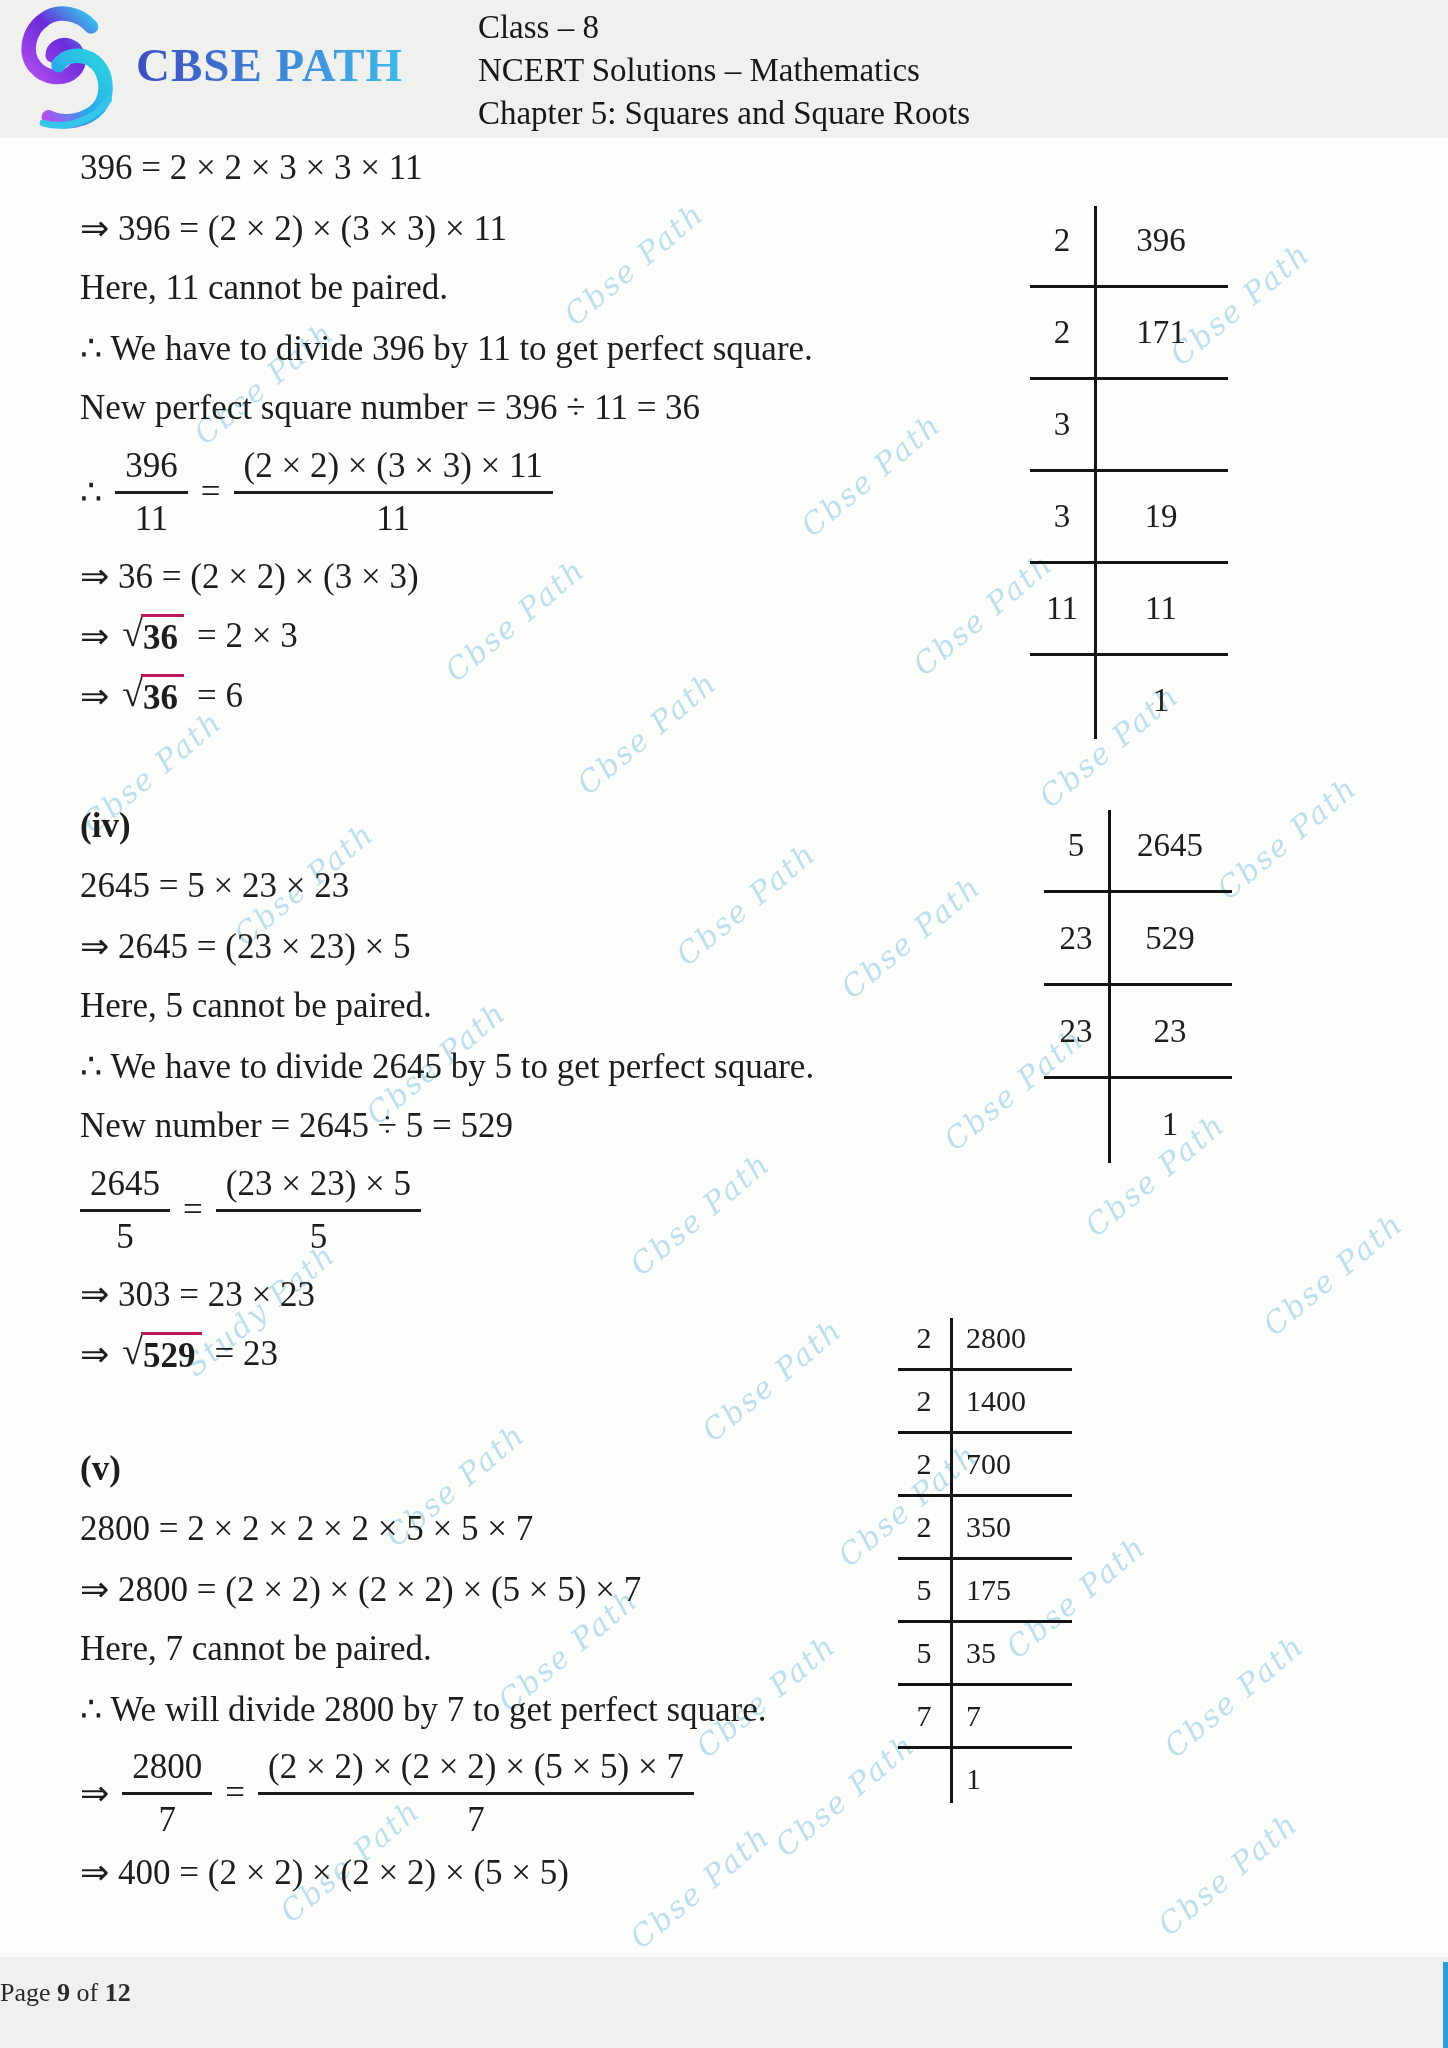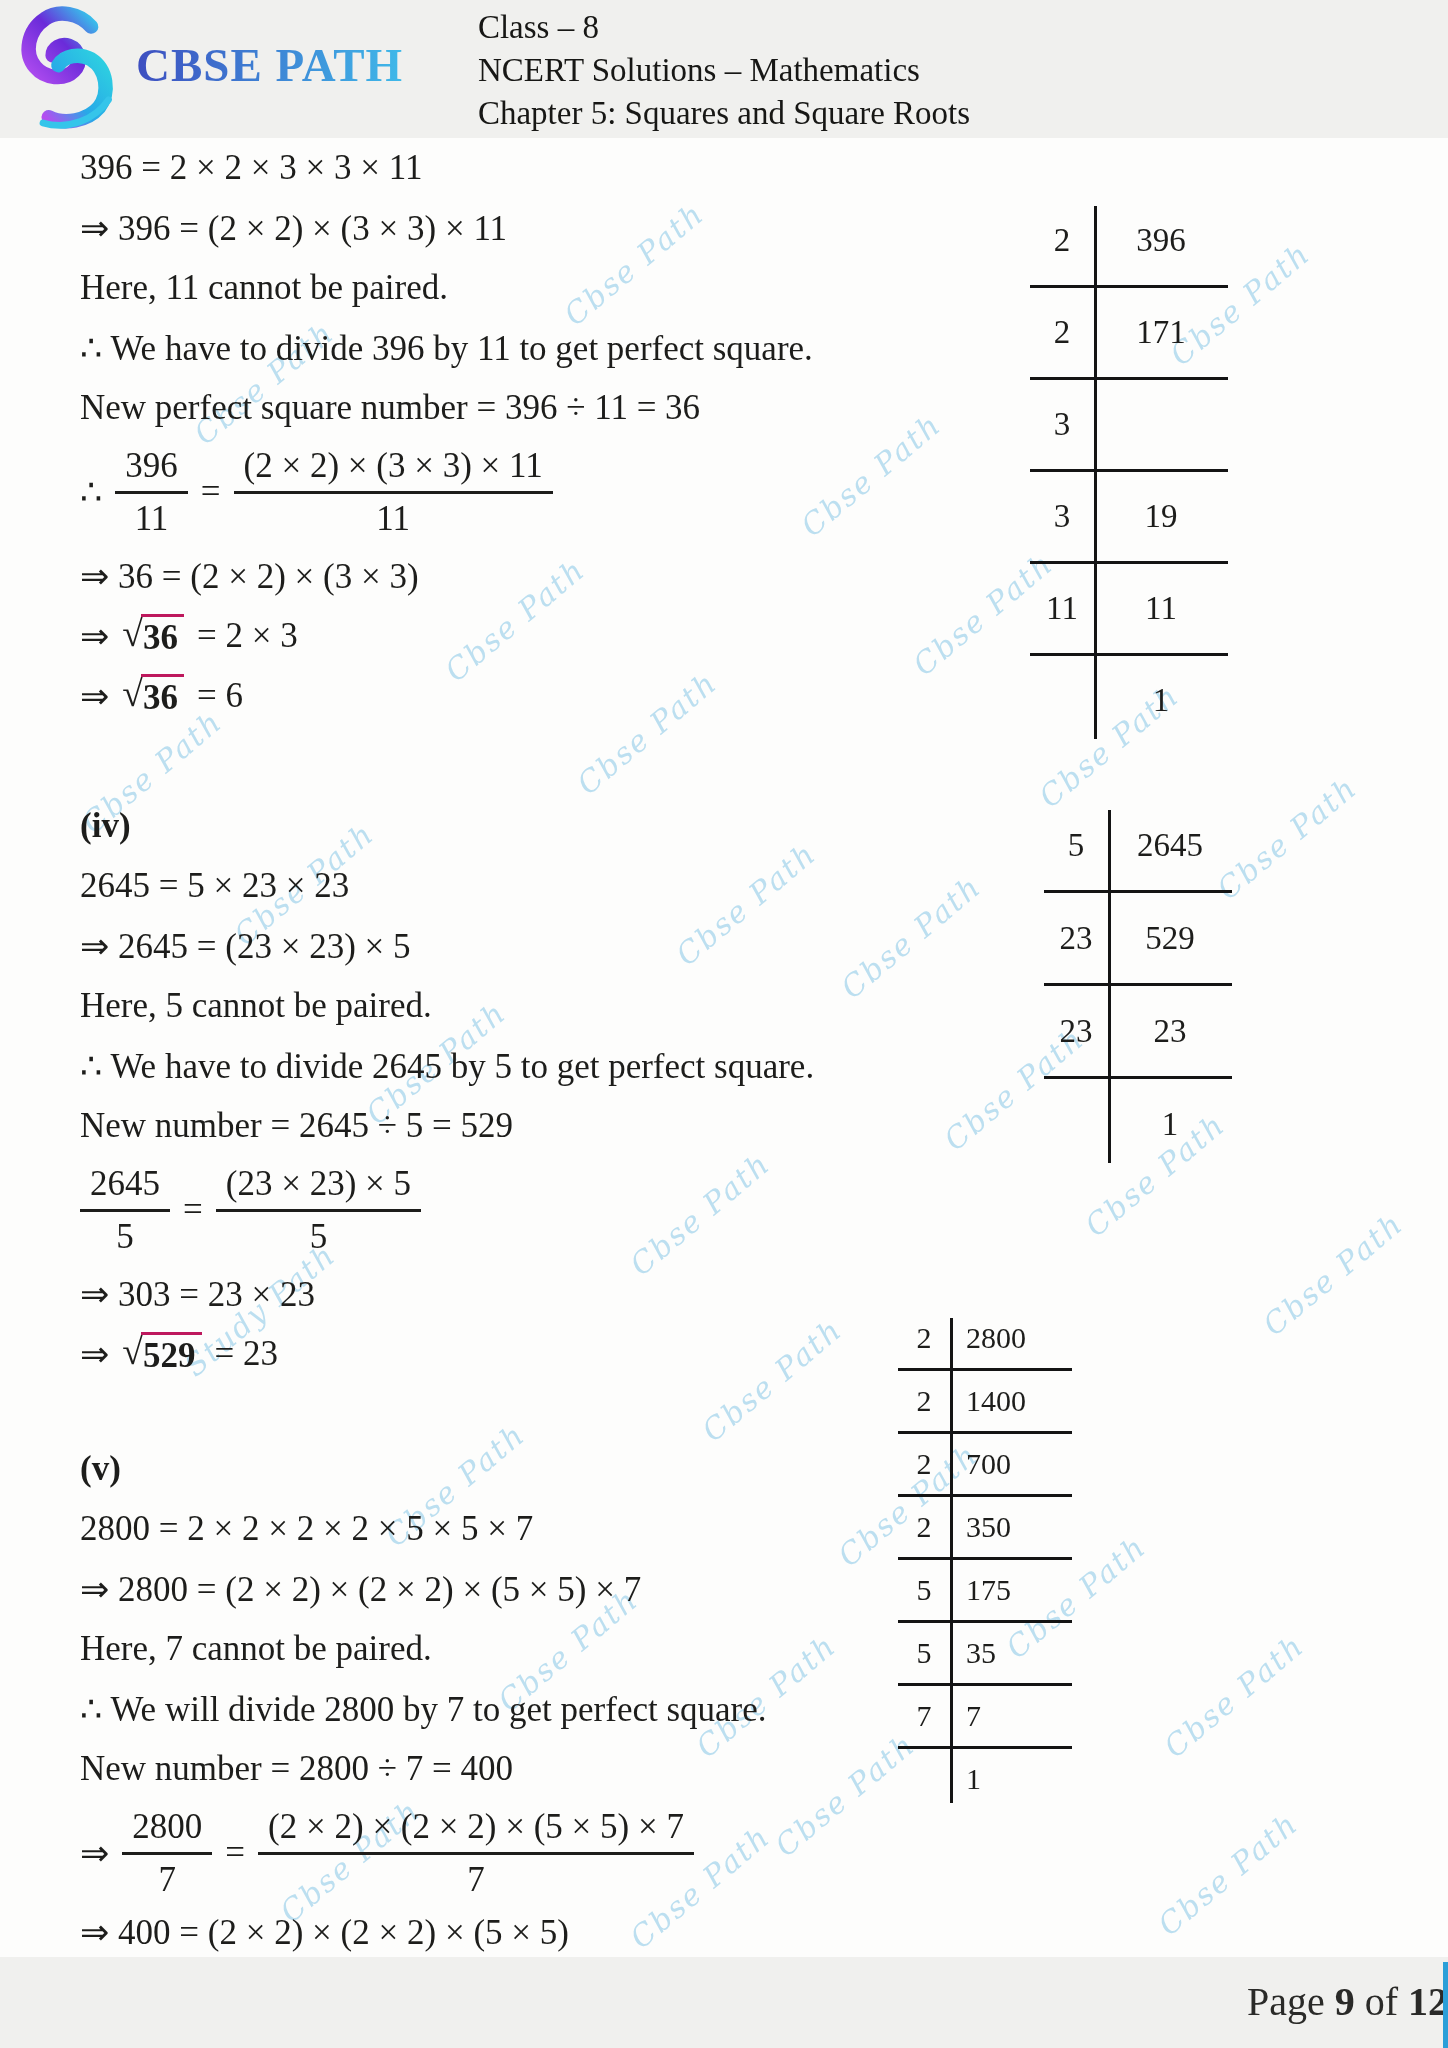--- a/index.html
+++ b/index.html
@@ -35,21 +35,21 @@
   .divtable .row{display:flex;border-bottom:3px solid #141414;}
   .divtable .row:last-child{border-bottom:none;}
   .divtable .c1,.divtable .c2{display:flex;align-items:center;justify-content:center;}
   .t-iii{left:1030px;top:196px;}
   .t-iii .row{height:89px;} .t-iii .c1{width:64px;} .t-iii .c2{width:134px;} .t-iii .vline{left:64px;}
   .t-iv{left:1044px;top:800px;}
   .t-iv .row{height:90px;} .t-iv .c1{width:64px;} .t-iv .c2{width:124px;} .t-iv .vline{left:64px;}
   .t-v{left:898px;top:1308px;font-size:30px;}
   .t-v .row{height:60px;} .t-v .c1{width:52px;} .t-v .c2{width:106px;justify-content:flex-start;padding-left:16px;}
   .t-v .vline{left:52px;}
-  .footer-text{position:absolute;top:1978px;left:0;right:0;text-align:right;font-size:40px;z-index:2;color:#2a2a28;}
+  .footer-text{position:absolute;top:1978px;left:0;right:0;text-align:left;font-size:26px;z-index:2;color:#2a2a28;}
   .accent-strip{position:absolute;right:0;top:1962px;width:5px;height:86px;background:#2b9fd8;z-index:3;}
 </style>
 </head>
 <body>
 
 <div class="page">
 
   <div class="band header-band">
     <svg class="logo-svg" width="106" height="130" viewBox="0 0 110 132">
       <defs>
@@ -207,23 +207,20 @@
       </div>
     <div class="line">
         <span>⇒ 2800 = (2 × 2) × (2 × 2) × (5 × 5) × 7</span>
       </div>
     <div class="line">
         <span>Here, 7 cannot be paired.</span>
       </div>
     <div class="line">
         <span>∴ We will divide 2800 by 7 to get perfect square.</span>
       </div>
-    <div class="line">
-        <span>New number = 2800 ÷ 7 = 400</span>
-      </div>
     <div class="line frac-line">
       <span>⇒</span>
       <span class="frac">
           <span class="num">2800</span>
           <span class="den">7</span>
         </span>
       <span>=</span>
       <span class="frac">
           <span class="num">(2 × 2) × (2 × 2) × (5 × 5) × 7</span>
           <span class="den">7</span>

